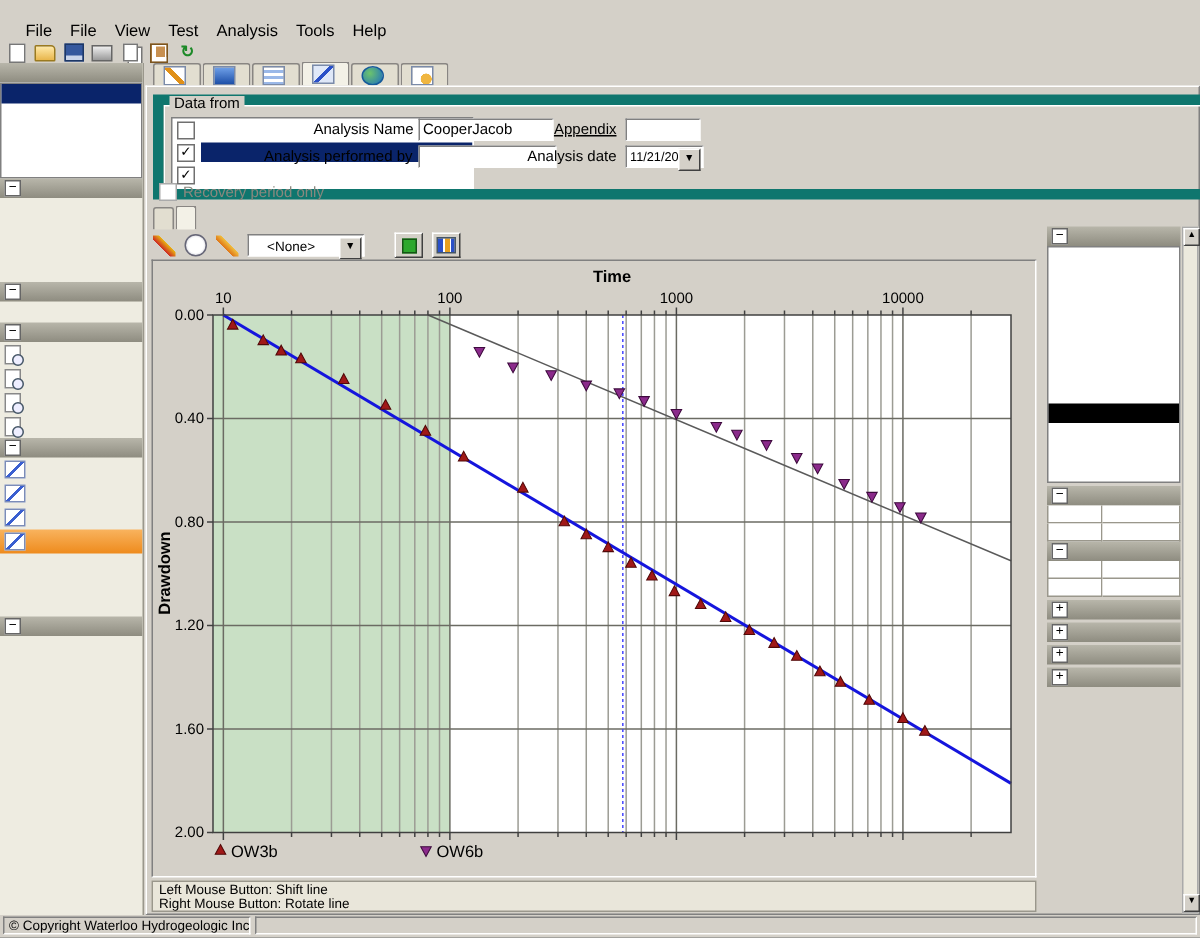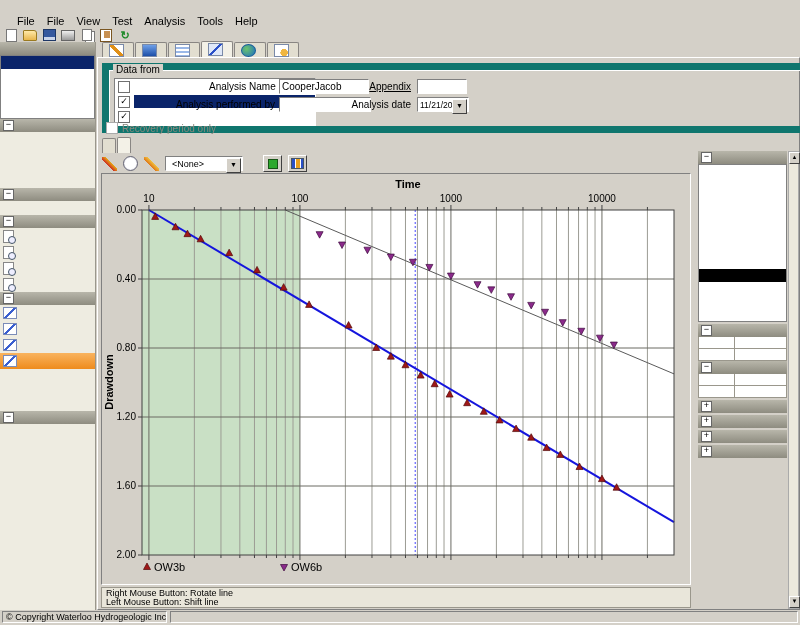--- a/index.html
+++ b/index.html
@@ -67,21 +67,21 @@
        font-size:7px;line-height:12px;text-align:center;}
   .recovery{position:absolute;left:8px;top:64px;display:flex;align-items:center;gap:4px;color:#8a887e;font-size:10px;}
   .recovery .chk{border-color:#aaa;}
   
   .gtabbar{position:absolute;left:4px;top:80px;height:15px;display:flex;align-items:flex-end;gap:1px;}
   .gtoolbar{position:absolute;left:4px;top:97px;height:17px;display:flex;align-items:center;gap:6px;}
   .gt-ic{width:15px;height:14px;}
   .gt-pencil-red{background:linear-gradient(45deg,transparent 38%,#cc2222 38%,#e8b414 62%,transparent 62%);}
   .gt-clock{width:13px;height:13px;border-radius:50%;background:radial-gradient(#fff 55%,#b8b8c8);border:1px solid #667;}
   .gt-pencil-orange{background:linear-gradient(45deg,transparent 40%,#e07818 40%,#f0c040 60%,transparent 60%);}
-  .gt-select{width:78px;height:15px;background:#fff;border:1px solid;border-color:#808080 #fff #fff #808080;position:relative;font-size:9px;line-height:15px;padding-left:6px;box-sizing:border-box;}
+  .gt-select{width:78px;height:15px;background:#fff;border:1px solid;border-color:#808080 #fff #fff #808080;position:relative;font-size:9px;line-height:15px;padding-left:12px;box-sizing:border-box;}
   .gt-btn{width:17px;height:15px;background:#d4d0c8;border:1px solid;border-color:#fff #404040 #404040 #fff;display:flex;align-items:center;justify-content:center;}
   .gt-green{width:8px;height:8px;background:#2da82d;border:1px solid #155515;}
   .gt-chart{width:11px;height:9px;background:linear-gradient(90deg,#2a50c8 30%,#fff 30%,#fff 40%,#e8a020 40%,#e8a020 70%,#fff 70%,#fff 78%,#2a50c8 78%);border:1px solid #456;}
   
   #chart-holder{position:absolute;left:3px;top:115px;width:590px;height:412px;background:#d4d0c8;border:1px solid;border-color:#808080 #fff #fff #808080;box-sizing:border-box;}
   #hintbox{position:absolute;left:3px;top:529px;width:590px;height:21px;background:#e9e6da;border:1px solid #9a978c;box-sizing:border-box;padding:1px 4px;}
   #hintbox div{font-size:9px;line-height:9px;}
   
   #rightpanel{position:absolute;left:600px;top:93px;width:101px;height:460px;}
   #rp-content{position:absolute;left:0;top:0;width:89px;}
@@ -483,22 +483,22 @@
             <text x="306" y="14" text-anchor="middle" font-size="11" font-weight="bold">Time</text>
             <text x="11" y="208" text-anchor="middle" font-size="11" font-weight="bold" transform="rotate(-90 11 208)">Drawdown</text>
             <path d="M 45 389 L 48.5 395.5 L 41.5 395.5 Z" fill="#a01818" stroke="#500808" stroke-width="0.7"></path>
             <text x="52" y="397" font-size="11">OW3b</text>
             <path d="M 182 397 L 185.5 390.5 L 178.5 390.5 Z" fill="#8b2a8b" stroke="#3d0a3d" stroke-width="0.7"></path>
             <text x="189" y="397" font-size="11">OW6b</text>
           </svg>
       </div>
 
       <div id="hintbox">
+        <div>Left Mouse Button: Shift line</div>
         <div>Right Mouse Button: Rotate line</div>
-        <div>Left Mouse Button: Shift line</div>
       </div>
 
       <div id="rightpanel">
         <div id="rp-content">
             <div class="side-header">
               <span class="collapse-box">−</span>
               <span></span>
             </div>
             <div class="rp-list">
               <div class="rp-item"></div>

